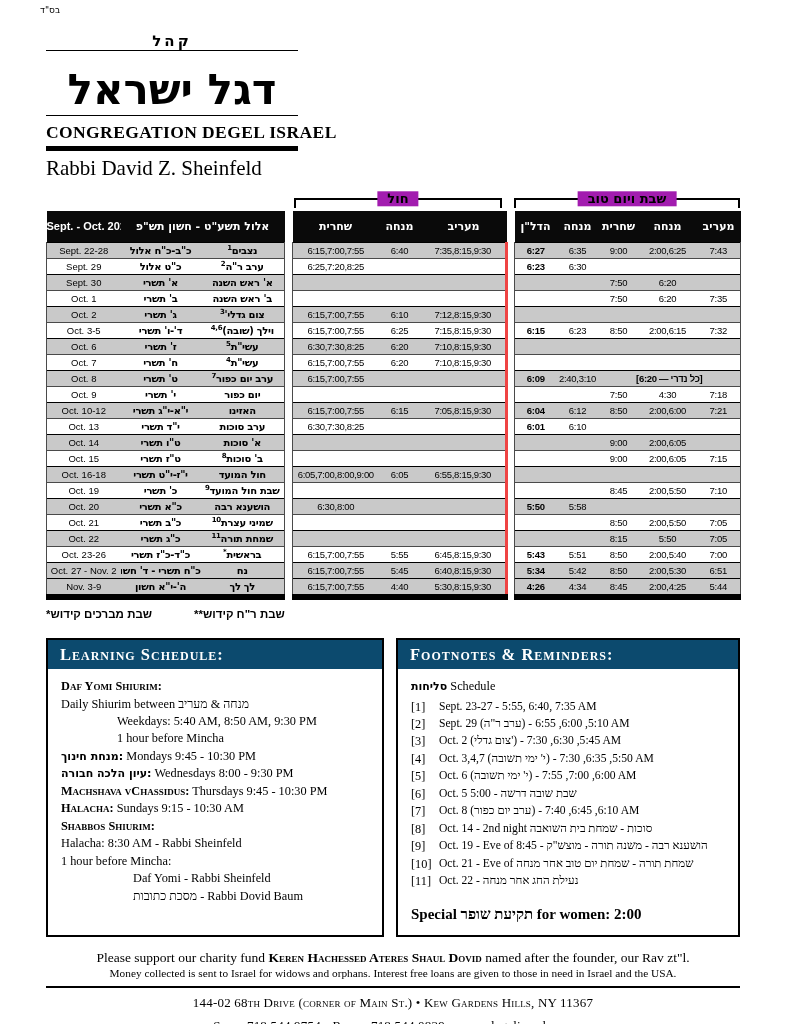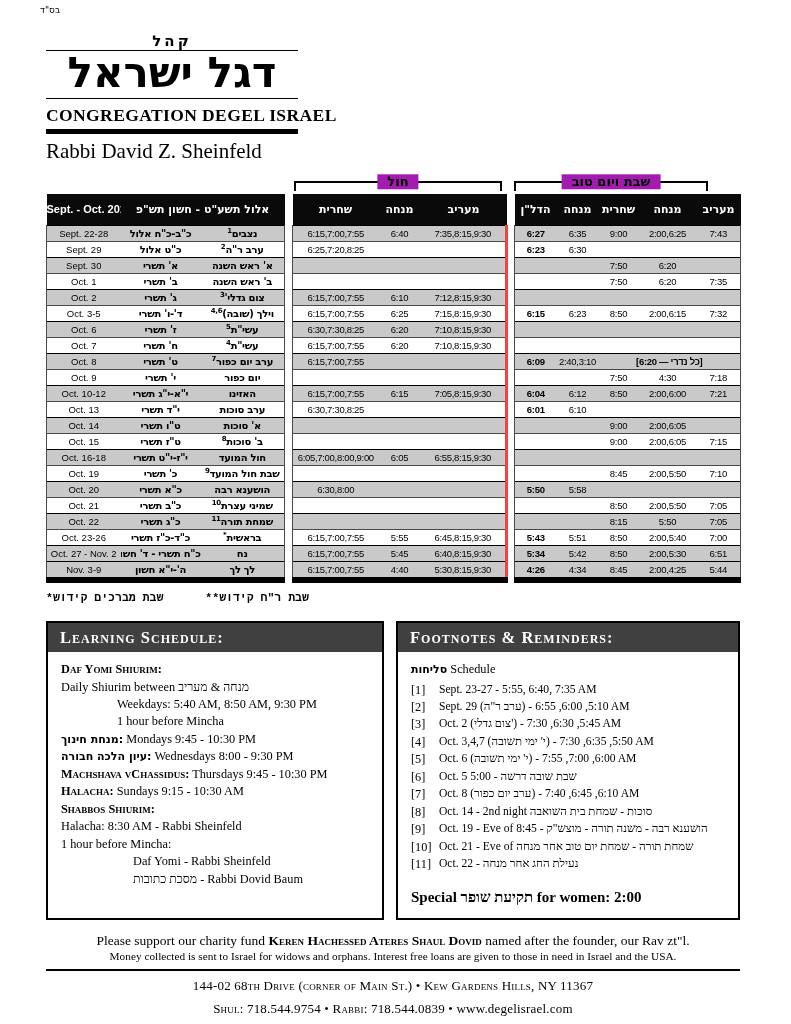--- a/index.html
+++ b/index.html
@@ -4,31 +4,31 @@
 <style>
   html,body{margin:0;padding:0;}
   body{position:relative;width:791px;height:1024px;background:#fff;color:#000;
        font-family:"Liberation Serif","DejaVu Sans",serif;}
   .content{position:absolute;left:46px;top:0;width:698px;}
   .bsd{position:absolute;top:5px;left:40px;font-family:"DejaVu Sans",sans-serif;font-size:9px;}
   
   .logo{width:252px;text-align:center;margin-top:32px;}
   .logo-top{font-family:"DejaVu Sans",sans-serif;font-weight:bold;font-size:15px;letter-spacing:3px;}
   .logo-main{font-family:"DejaVu Sans",sans-serif;font-weight:bold;font-size:42px;line-height:1.05;
-             border-top:1.5px solid #000;border-bottom:1.5px solid #000;padding:0 2px 3px;}
+             border-top:1.5px solid #000;border-bottom:1.5px solid #000;padding:17px 2px 3px;}
   .org{font-weight:bold;font-size:17.5px;letter-spacing:.4px;border-bottom:5px solid #000;
        padding:6px 0 3px;width:252px;white-space:nowrap;}
   .rabbi{font-size:21px;margin-top:5px;width:252px;text-align:left;}
   
   .bracketrow{position:relative;width:694px;height:26px;margin-top:4px;}
   .bracket{position:absolute;top:13px;height:10px;border:2px solid #000;border-bottom:none;box-sizing:border-box;}
   .bracket .lbl{position:absolute;left:50%;transform:translate(-50%,-58%);background:#a21caf;padding:0 10px;
                 font-family:"DejaVu Sans",sans-serif;font-weight:bold;font-size:13px;white-space:nowrap;}
   .bk-chol{left:248px;width:208px;}
-  .bk-shab{left:468px;width:194px;}
+  .bk-shab{left:468px;width:226px;}
   
   table.sched{border-collapse:collapse;table-layout:fixed;width:694px;}
   table.sched td,table.sched th{padding:0;height:15px;line-height:15px;text-align:center;
       white-space:nowrap;overflow:hidden;}
   tr.head th{background:#0a0a0a;color:#fff;height:31px;line-height:31px;font-weight:bold;}
   th.hen{text-align:left;padding-left:4px;font-family:"Liberation Sans",sans-serif;font-size:11px;}
   th.hh{font-family:"DejaVu Sans",sans-serif;font-size:11px;}
   .gap{background:#fff !important;border:none !important;}
   .c{border-top:1px solid #4a4a4a;}
   tr.shade .c{background:#c9c9c9;border-top:1.6px solid #000;}
@@ -38,28 +38,28 @@
   .pr{text-align:right;padding-right:5px;border-right:1px solid #4a4a4a;}
   .t{font-family:"Liberation Sans",sans-serif;font-size:9.5px;letter-spacing:-0.3px;}
   .cs{border-left:1px solid #4a4a4a;}
   .cv{border-right:3px solid #ef4444;}
   .had{border-left:1px solid #4a4a4a;}
   .mv{border-right:1px solid #4a4a4a;}
   .b{font-weight:bold;}
   sup{font-size:7px;line-height:0;}
   
   .legendrow{display:flex;justify-content:space-between;width:694px;margin-top:4px;align-items:baseline;}
-  .legends span{font-family:Liberation Mono, monospace;font-weight:bold;font-size:11.5px;margin-right:38px;}
+  .legends span{font-family:Liberation Sans, sans-serif;font-weight:bold;font-size:11.5px;margin-right:38px;}
   .sunline{font-size:12.5px;}
   
   .boxes{display:flex;gap:12px;width:694px;margin-top:16px;align-items:stretch;}
   .box{border:2px solid #000;background:#fff;box-sizing:border-box;}
   .box-l{width:338px;}
   .box-r{width:344px;}
-  .box-head{background:#404040;color:#fff;padding:5px 12px 4px;font-variant:small-caps;font-weight:bold;
+  .box-head{background:#0c4a6e;color:#fff;padding:5px 12px 4px;font-variant:small-caps;font-weight:bold;
             font-size:16.5px;letter-spacing:1px;}
   .box-body{padding:9px 13px 10px;font-size:12.3px;line-height:1.42;}
   .lab{font-variant:small-caps;font-weight:bold;}
   .heblab{font-weight:bold;font-family:"DejaVu Sans",sans-serif;font-size:11px;}
   .ind{padding-left:56px;}
   .ind2{padding-left:72px;}
   .fn{display:flex;}
   .fn .num{width:28px;flex:none;}
   .fn .ftx{flex:1;white-space:nowrap;font-size:11.6px;}
   .fn-head{margin-bottom:3px;}

